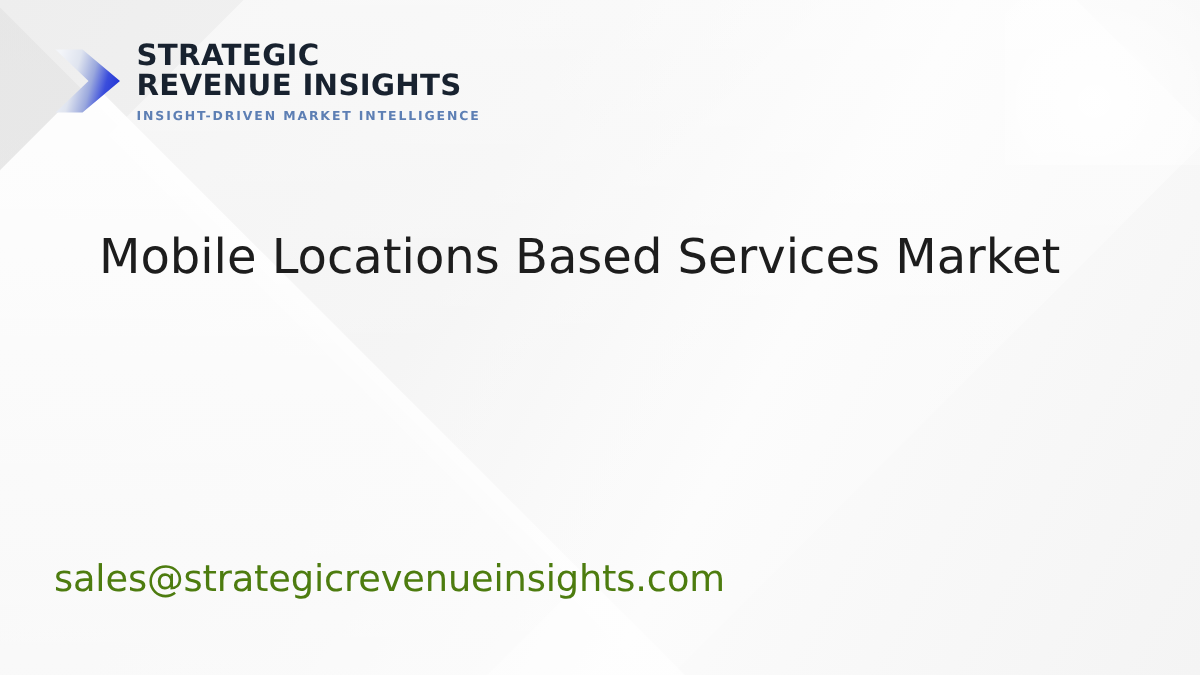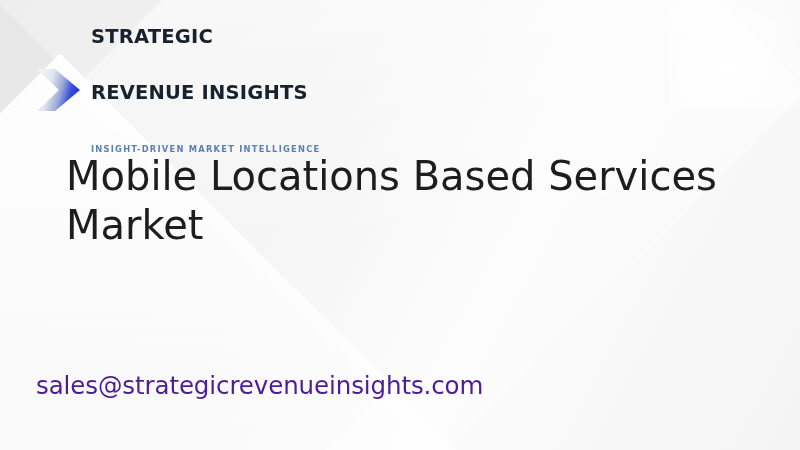--- a/index.html
+++ b/index.html
@@ -75,21 +75,21 @@
   #logo {
     position: absolute;
     left: 36px; top: 27px;
     display: flex;
     align-items: center;
     gap: 9px;
   }
 
   .logo-mark { width: 46px; height: 50px; flex: 0 0 auto; display:block; }
 
-  .logo-words { display: flex; flex-direction: column; gap: 36px; }
+  .logo-words { display: flex; flex-direction: column; }
 
   .logo-name {
     font-family: "DejaVu Sans", "Liberation Sans", sans-serif;
     font-size: 19.5px;
     font-weight: 700;
     line-height: 1.02;
     letter-spacing: 0.2px;
     color: #18222f;
     white-space: nowrap;
   }
@@ -104,34 +104,34 @@
     white-space: nowrap;
     text-align: center;
   }
 
   
   #headline {
     position: absolute;
     left: 66px; top: 152px;
     width: 690px;
     font-family: "DejaVu Sans", "Liberation Sans", sans-serif;
-    font-size: 40px;
+    font-size: 32px;
     font-weight: 400;
     line-height: 1.22;
     color: #1d1d1d;
   }
 
   
   #email {
     position: absolute;
     left: 36px; top: 371px;
     font-family: "DejaVu Sans", "Liberation Sans", sans-serif;
     font-size: 24.5px;
     font-weight: 400;
-    color: #4c1d95;
+    color: #4d7c0f;
     letter-spacing: -0.1px;
   }
 </style>
 </head>
 <body>
 
 <div id="banner">
 
   <div class="bg-layer bg-base"></div>
   <div class="facet-c"></div>

